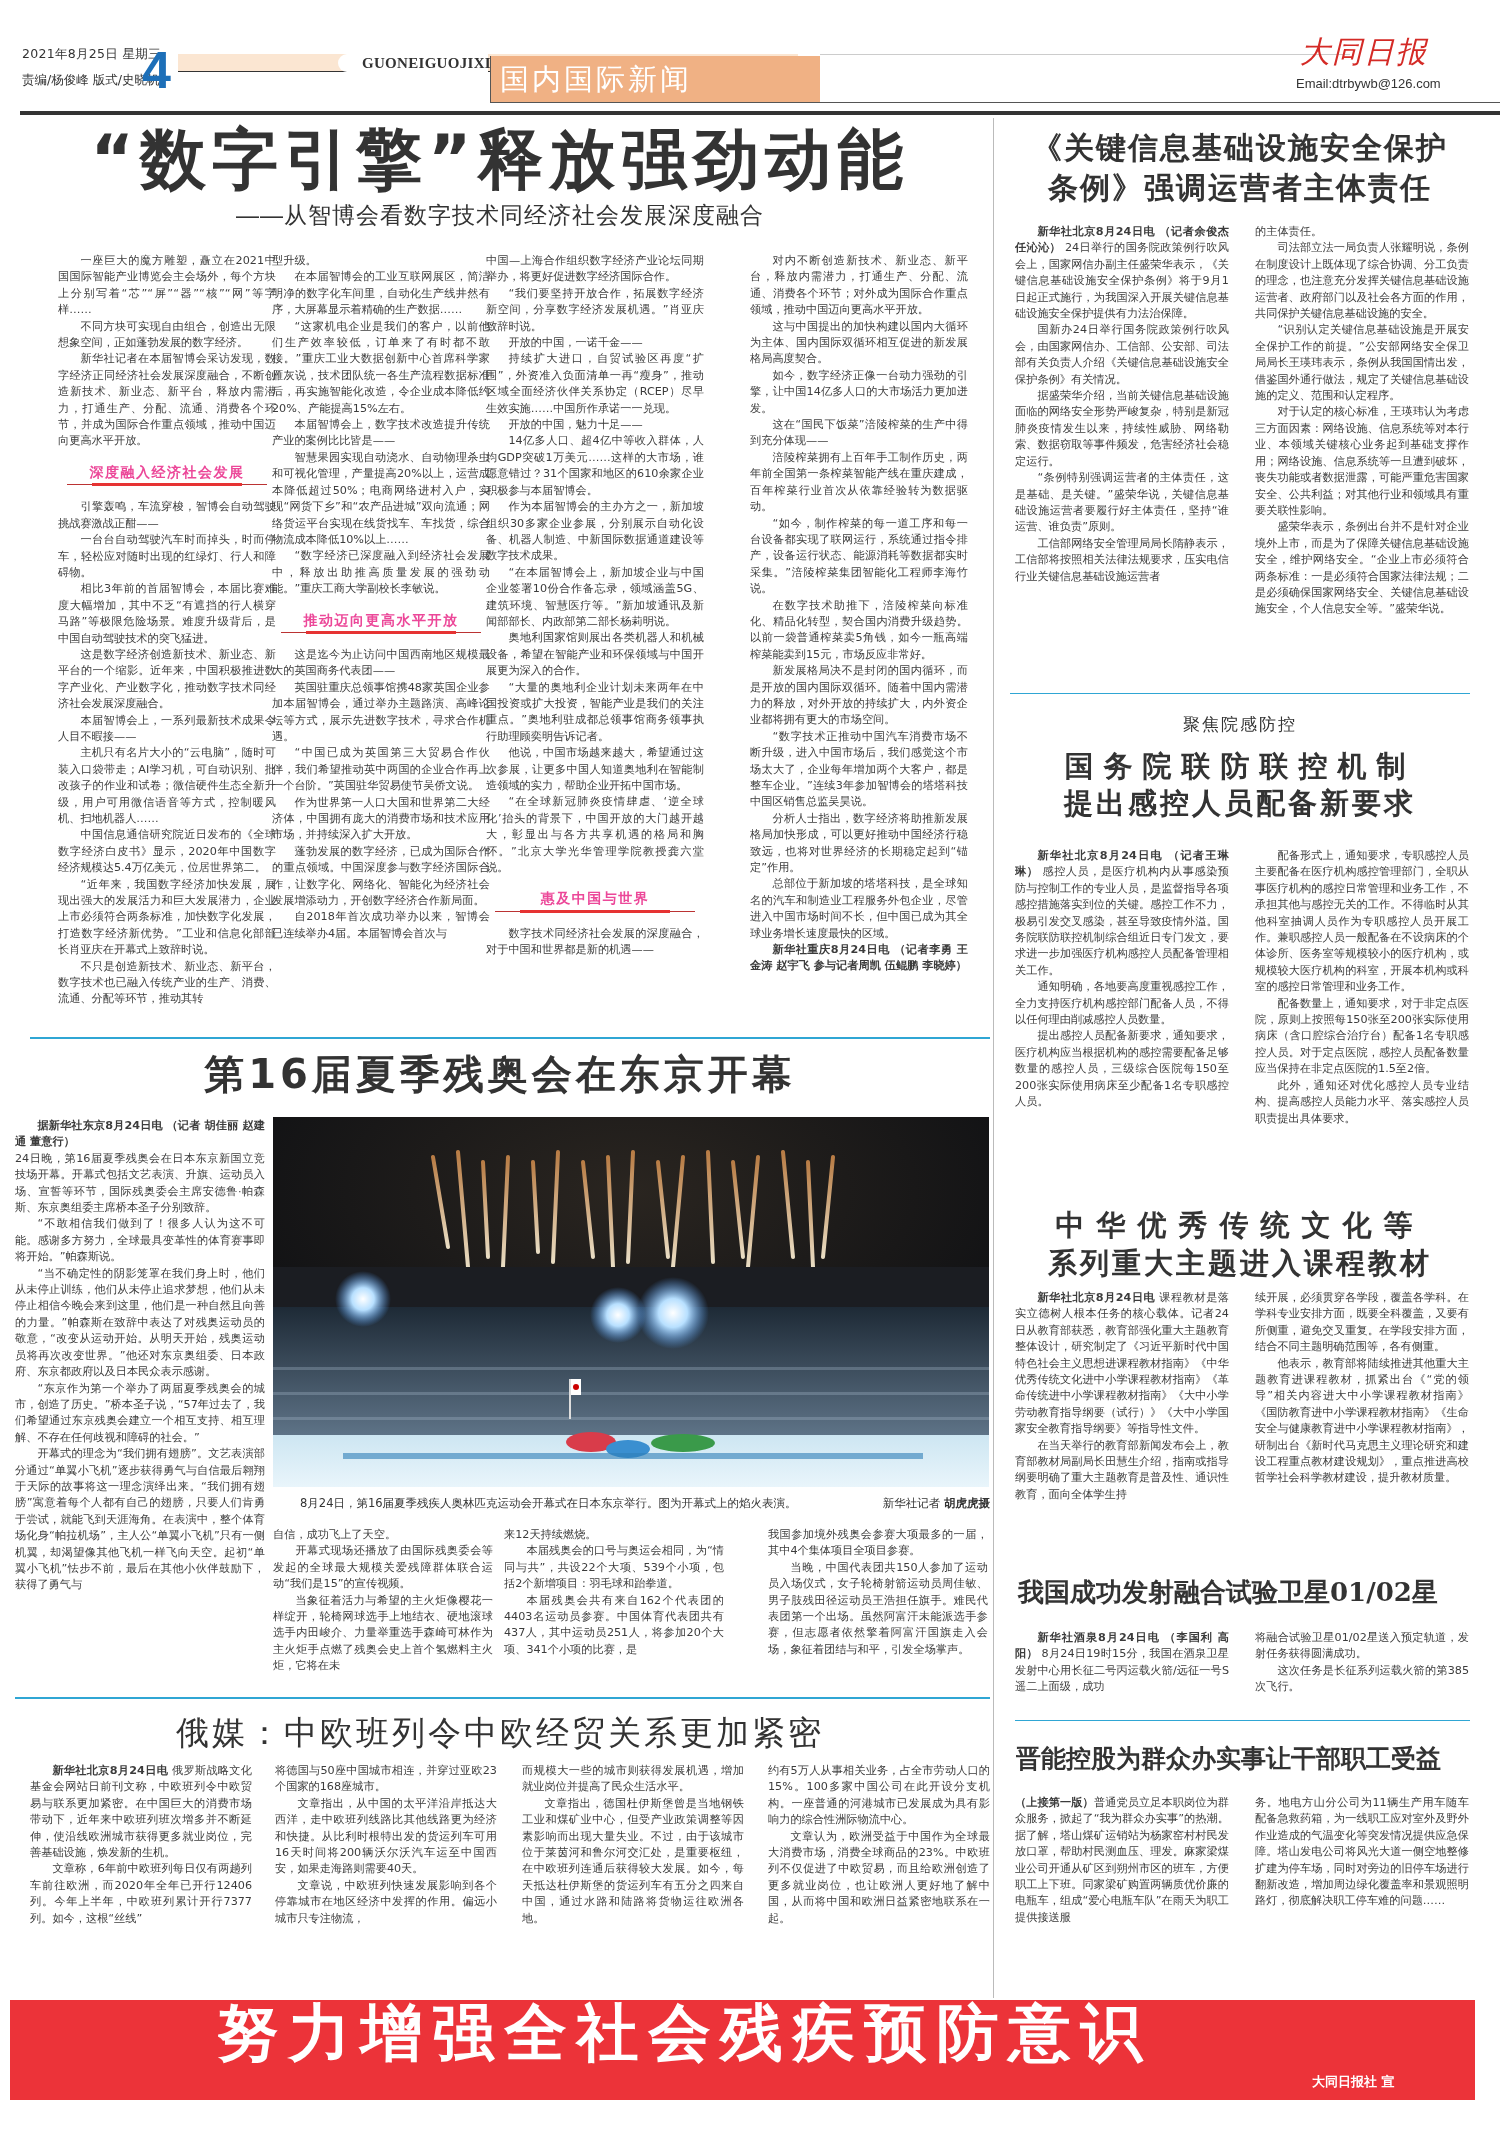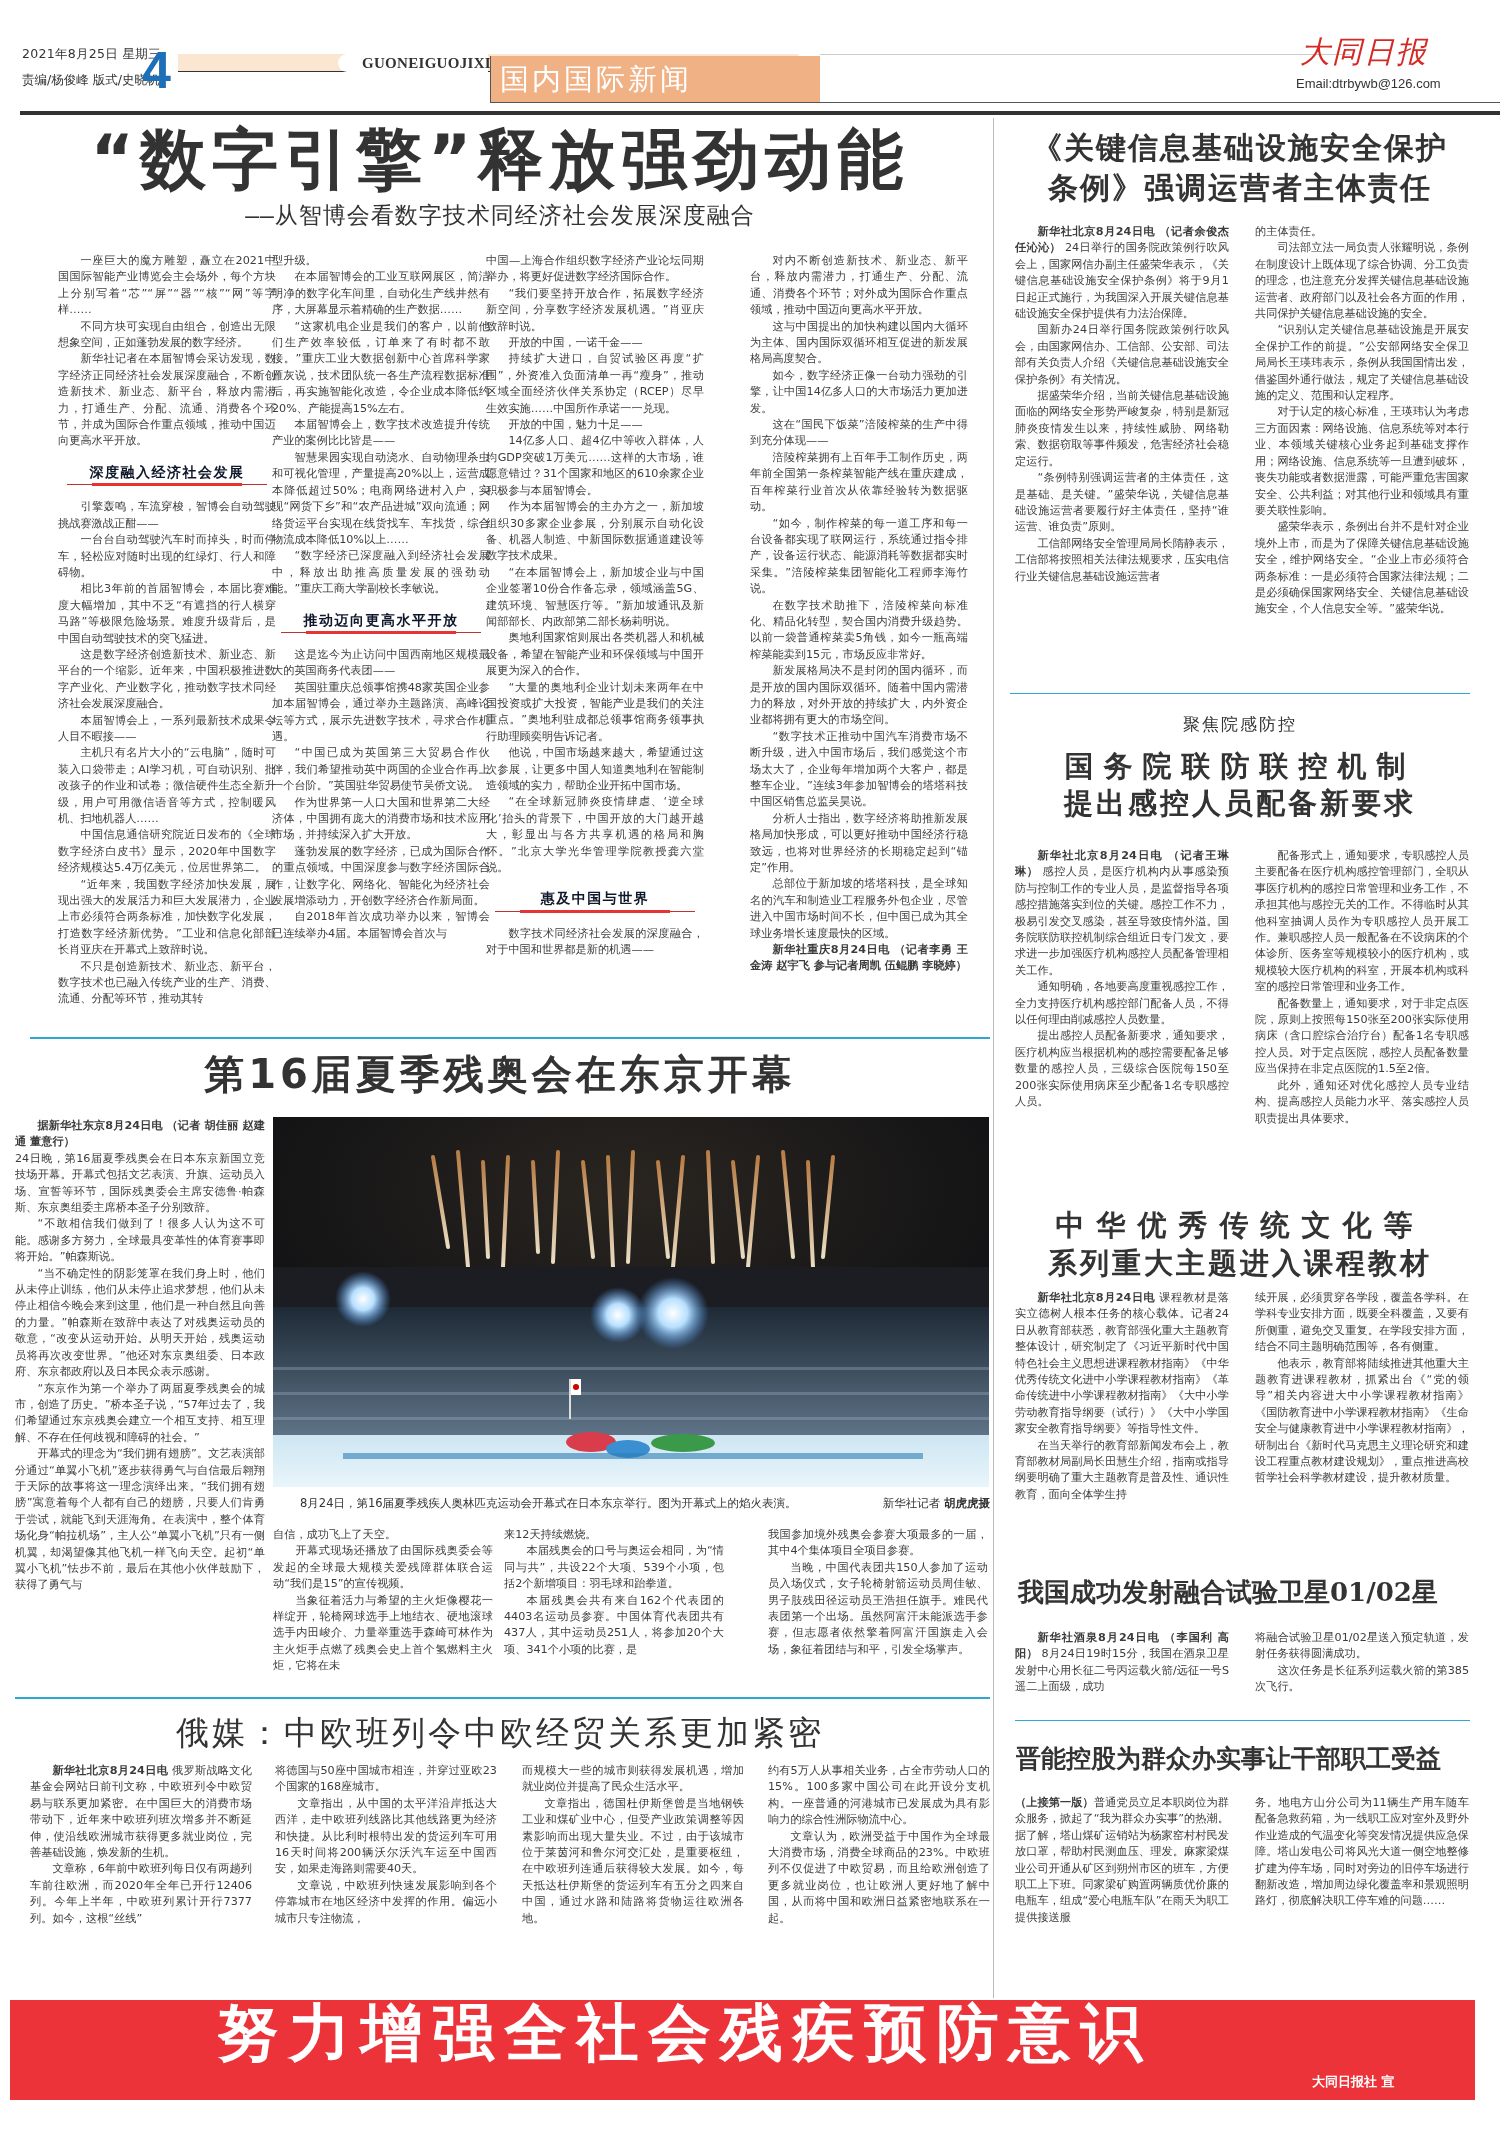--- a/index.html
+++ b/index.html
@@ -17,30 +17,30 @@
   .mast-section { left: 490px; top: 56px; width: 330px; height: 46px; background: #f0b184; border-left: 1px solid #555; }
   .mast-section-label { left: 500px; top: 60px; font-size: 29px; color: #fff; font-family: "DejaVu Serif", serif; letter-spacing: 3px; }
   .mast-line-top { left: 820px; top: 54px; width: 530px; height: 1px; background: #ccc; }
   .mast-logo { left: 1300px; top: 32px; font-size: 30px; color: #d42a26; font-family: "DejaVu Serif", serif; font-style: italic; letter-spacing: 2px; }
   .mast-email { left: 1296px; top: 76px; font-size: 13px; color: #333; font-family: "Liberation Sans", sans-serif; }
   .mast-rule-thin { left: 490px; top: 102px; width: 1010px; height: 1px; background: #555; }
   .mast-rule-thick { left: 20px; top: 111px; width: 1480px; height: 4px; background: #333; }
 
   
   .h-main { left: 60px; top: 127px; width: 880px; text-align: center; font-size: 66px; font-weight: bold; color: #333; letter-spacing: 6px; line-height: 1; font-family: "DejaVu Sans", sans-serif; }
-  .h-sub { left: 60px; top: 200px; width: 880px; text-align: center; font-size: 23px; color: #333; font-family: Liberation Mono, monospace; letter-spacing: 1px; }
+  .h-sub { left: 60px; top: 200px; width: 880px; text-align: center; font-size: 23px; color: #333; font-family: Liberation Sans, sans-serif; letter-spacing: 1px; }
 
   .h-right { font-family: "DejaVu Serif", serif; font-weight: bold; color: #333; text-align: center; }
 
   
   .col { font-size: 11.2px; line-height: 16.4px; color: #3c3c3c; text-align: justify; overflow: hidden; }
   .col p { text-indent: 2em; }
   .col .dateline { font-weight: bold; }
 
-  .subhead { text-align: center; font-size: 14px; font-weight: bold; color: #0f172a; padding: 14px 0 6px; position: relative; letter-spacing: 1.5px; }
+  .subhead { text-align: center; font-size: 14px; font-weight: bold; color: #ec4899; padding: 14px 0 6px; position: relative; letter-spacing: 1.5px; }
   .subhead .bar { display: block; margin: 3px auto 0; width: 150px; height: 3px; background: #e63333; position: relative; }
   .subhead .line { display: block; margin: -2px auto 8px; width: 200px; height: 1px; background: #b33; }
 
   .rule-blue { height: 1.5px; background: #2fa6d4; }
   .rule-blue-thin { height: 1px; background: #2fa6d4; }
   .vline { width: 1px; background: #bbb; }
 
   
   .photo { left: 273px; top: 1117px; width: 716px; height: 370px; overflow: hidden; background: #0e1116; }
   .photo-caption { left: 300px; top: 1496px; width: 690px; font-size: 11.5px; color: #333; }

